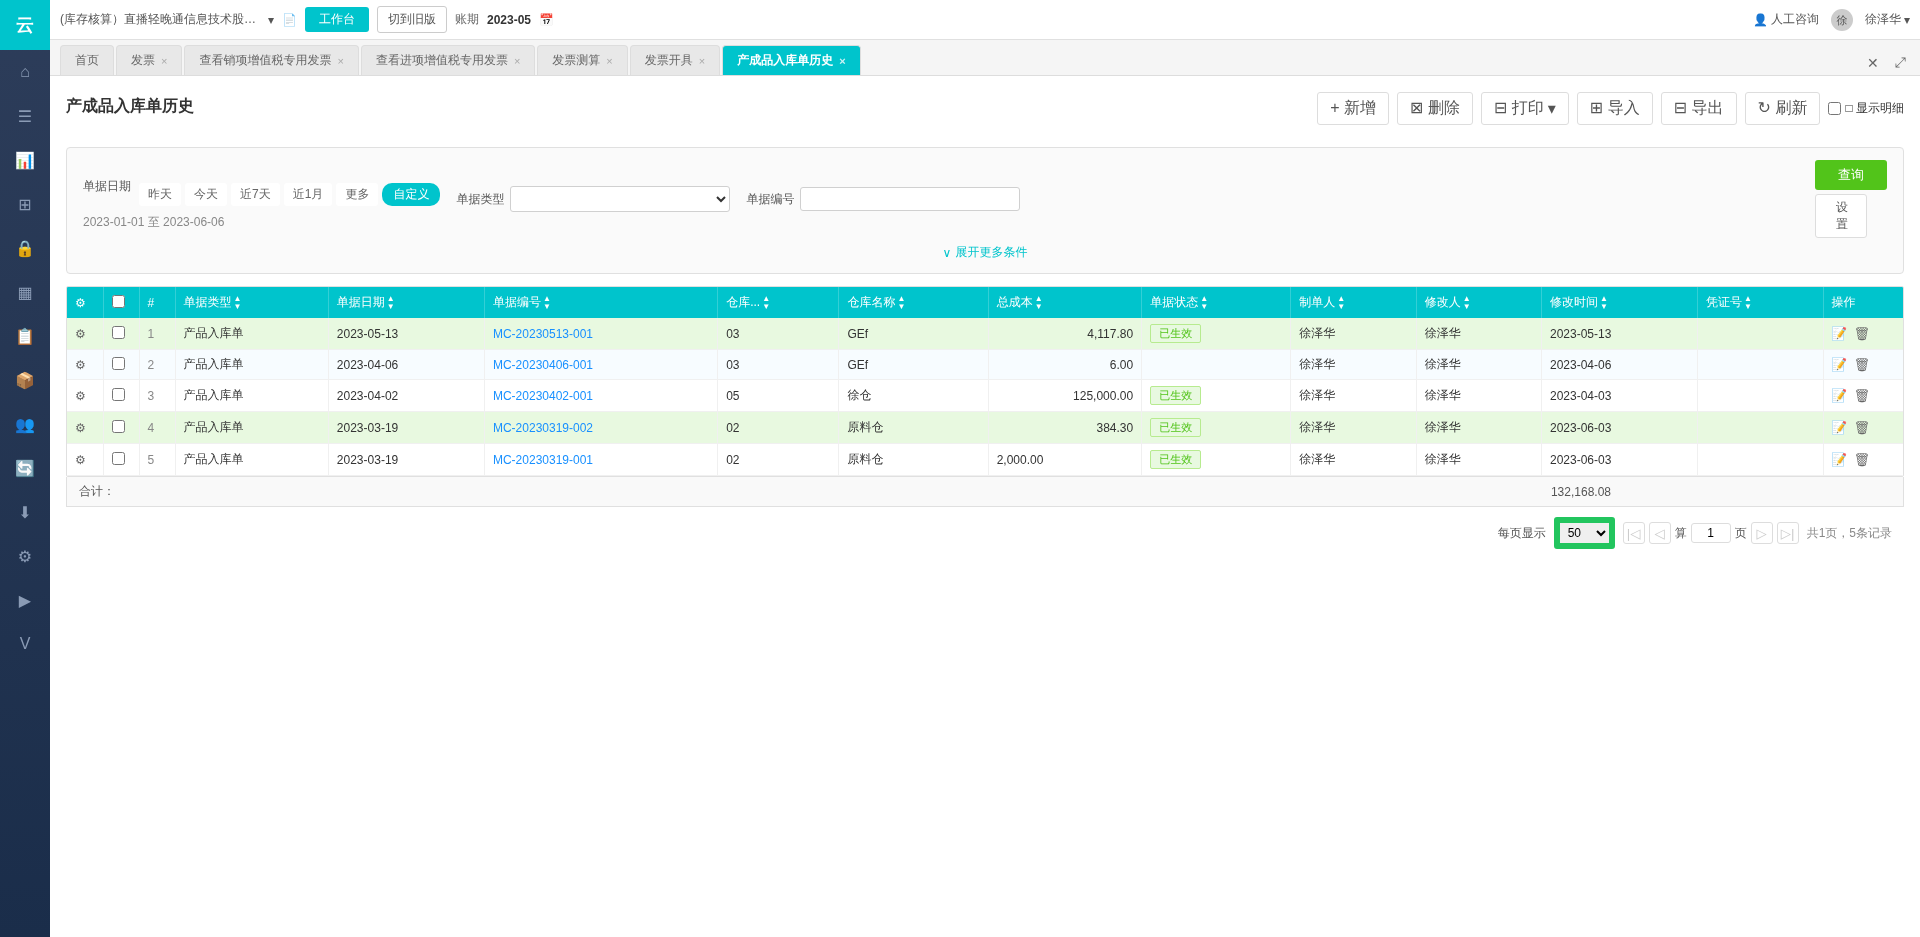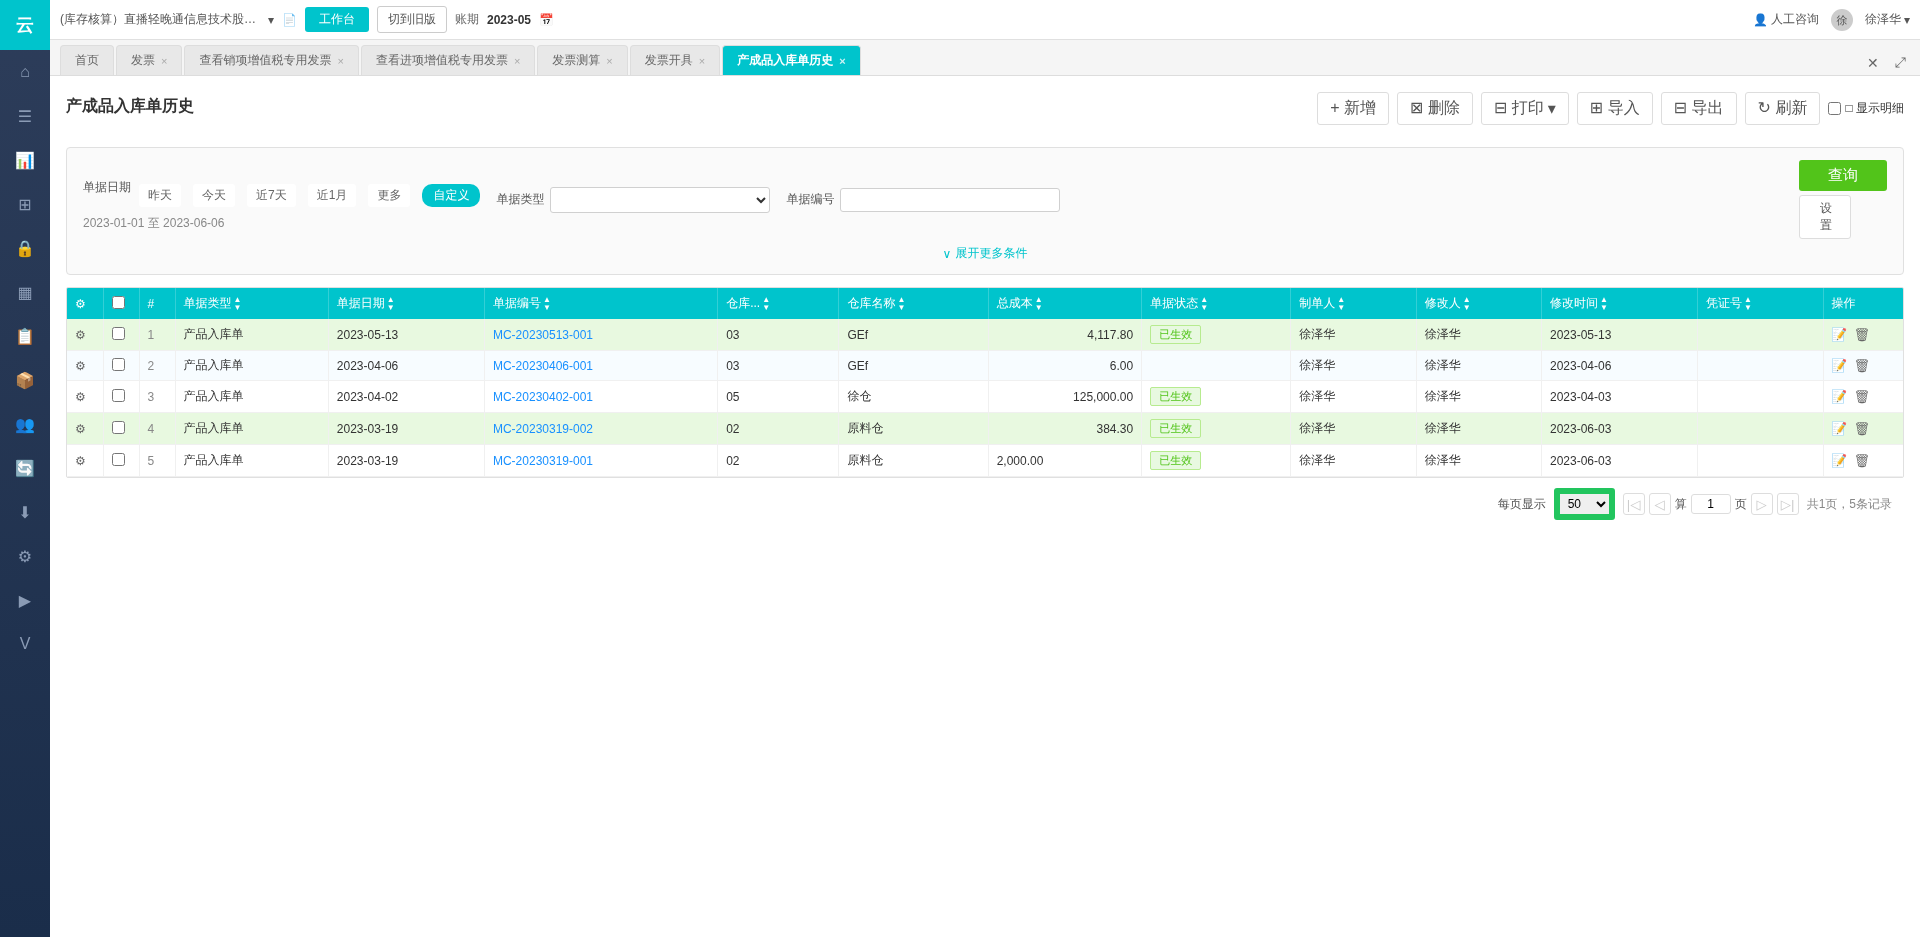--- a/index.html
+++ b/index.html
@@ -36,30 +36,30 @@
     .page-title { font-size: 16px; font-weight: bold; color: #333; margin-bottom: 14px; }
 
     
     .toolbar { display: flex; align-items: center; justify-content: flex-end; gap: 8px; margin-bottom: 10px; }
     .toolbar-btn { display: flex; align-items: center; gap: 4px; padding: 5px 12px; border: 1px solid #ddd; background: #fff; border-radius: 3px; cursor: pointer; font-size: 16px; color: #555; }
 
     
     .filter-area { border: 1px solid #e0e0e0; border-radius: 4px; padding: 12px 16px; margin-bottom: 12px; background: #fafafa; }
     .filter-row { display: flex; align-items: center; gap: 16px; flex-wrap: wrap; }
     .filter-label { font-size: 12px; color: #555; white-space: nowrap; }
-    .filter-date-options { display: flex; align-items: flex-start; gap: 12px; margin-top: 16px; }
+    .filter-date-options { display: flex; align-items: flex-start; gap: 4px; margin-top: 16px; }
     .filter-date-btn { padding: 2px 8px; border-radius: 3px; cursor: pointer; font-size: 12px; color: #666; background: #fff; border: 1px solid transparent; }
     .filter-date-btn.custom { background: #00c4cc; color: white; border-radius: 10px; padding: 2px 10px; }
     .filter-date-range { font-size: 12px; color: #888; margin-top: 4px; }
     .filter-field { display: flex; align-items: center; gap: 6px; }
     .filter-input { border: 1px solid #d0d0d0; border-radius: 3px; padding: 4px 8px; font-size: 12px; width: 220px; color: #333; }
     .filter-select { border: 1px solid #d0d0d0; border-radius: 3px; padding: 4px 8px; font-size: 12px; width: 220px; color: #333; background: #fff; }
     .filter-expand { display: flex; align-items: center; justify-content: center; gap: 4px; font-size: 12px; color: #00c4cc; cursor: pointer; margin-top: 6px; }
     .filter-actions { display: flex; flex-direction: column; gap: 4px; margin-left: auto; }
-    .btn-query { background: #52c41a; color: white; border: none; padding: 6px 20px; border-radius: 3px; cursor: pointer; font-size: 15px; width: 88px; }
+    .btn-query { background: #52c41a; color: white; border: none; padding: 6px 20px; border-radius: 3px; cursor: pointer; font-size: 13px; width: 72px; }
     .btn-set { background: #fff; color: #555; border: 1px solid #ddd; padding: 4px 20px; border-radius: 3px; cursor: pointer; font-size: 12px; width: 52px; }
 
     
     .table-wrap { border: 1px solid #e0e0e0; border-radius: 2px; overflow: hidden; }
     table { width: 100%; border-collapse: collapse; font-size: 12px; }
     thead tr { background: #00c4cc; color: white; }
     thead th { padding: 7px 8px; text-align: left; font-weight: normal; border-right: 1px solid rgba(255,255,255,0.2); white-space: nowrap; }
     thead th:last-child { border-right: none; }
     tbody tr { border-bottom: 1px solid #f0f0f0; }
     tbody tr:nth-child(odd) { background: #fff; }
@@ -393,20 +393,25 @@
       <div class="col-actions">
         <span class="action-icon" title="编辑">📝</span>
         <span class="action-icon" title="删除">🗑</span>
       </div>
     </td>
   </tr>
           </tbody>
       </table>
     </div>
 
+    <div class="footer-total">
+      <span class="footer-total-label">合计：</span>
+      <span style="flex:1;"></span>
+      <span style="margin-right:280px;">132,168.08</span>
+    </div>
 
     <div class="pagination">
       <span>每页显示</span>
       <select class="page-size-select">
         <option value="50">50</option>
         <option value="100">100</option>
         <option value="200">200</option>
       </select>
       <div class="page-nav">
         <button class="page-nav-btn disabled">|◁</button>

